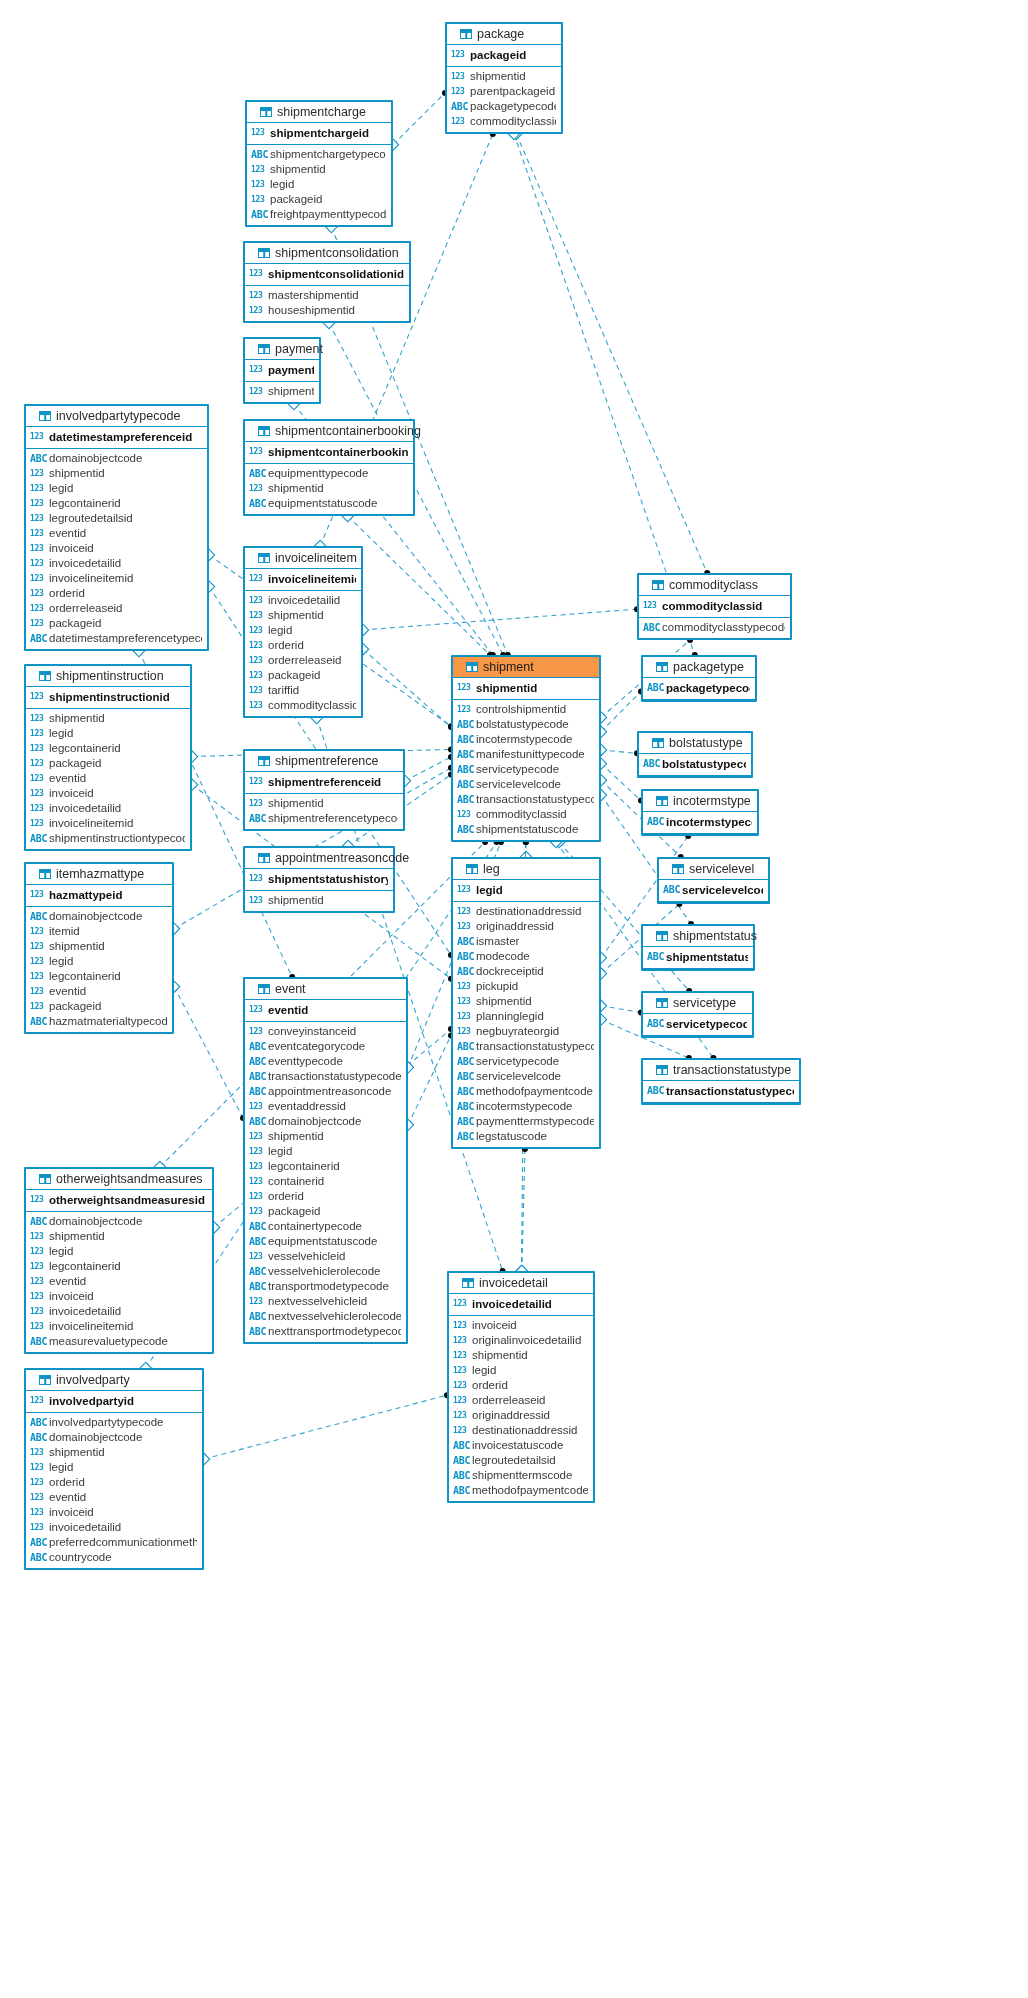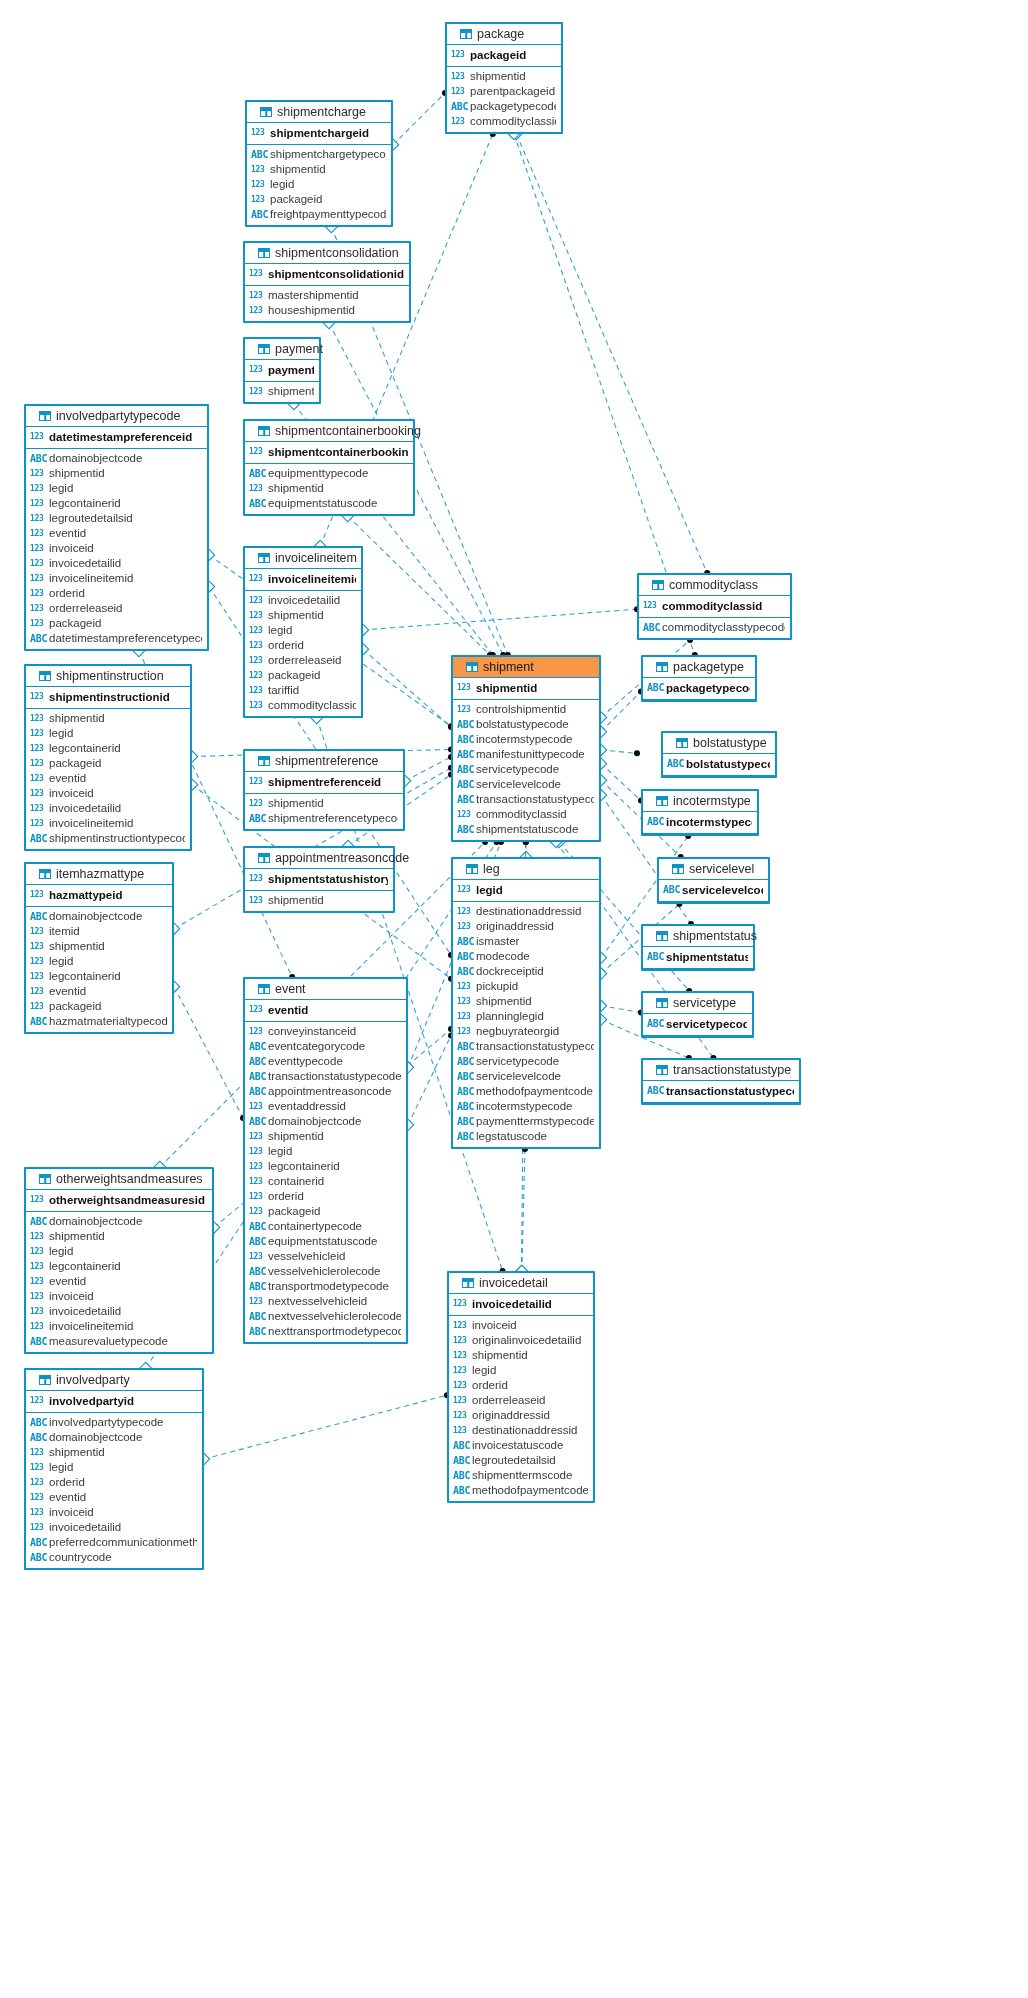--- a/index.html
+++ b/index.html
@@ -669,21 +669,21 @@
         <span class="tbl-icon"></span>
         <span>packagetype</span>
       </div>
       <div class="pk-sect">
         <div class="row">
           <span class="t-abc">ABC</span>
           <span class="lbl">packagetypecode</span>
         </div>
       </div>
     </div>
-    <div class="tbl" style="left: 637px; top: 731px; width: 116px; margin-left: 24px;">
+    <div class="tbl" style="left: 637px; top: 731px; width: 116px;">
       <div class="tbl-title">
         <span class="tbl-icon"></span>
         <span>bolstatustype</span>
       </div>
       <div class="pk-sect">
         <div class="row">
           <span class="t-abc">ABC</span>
           <span class="lbl">bolstatustypecode</span>
         </div>
       </div>

